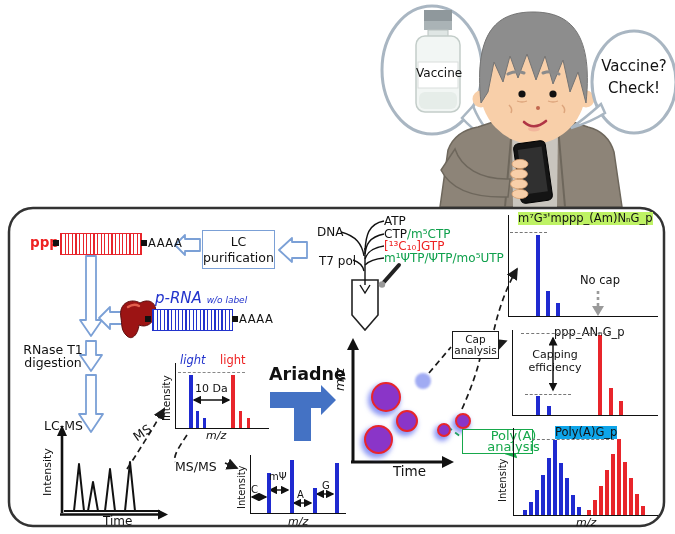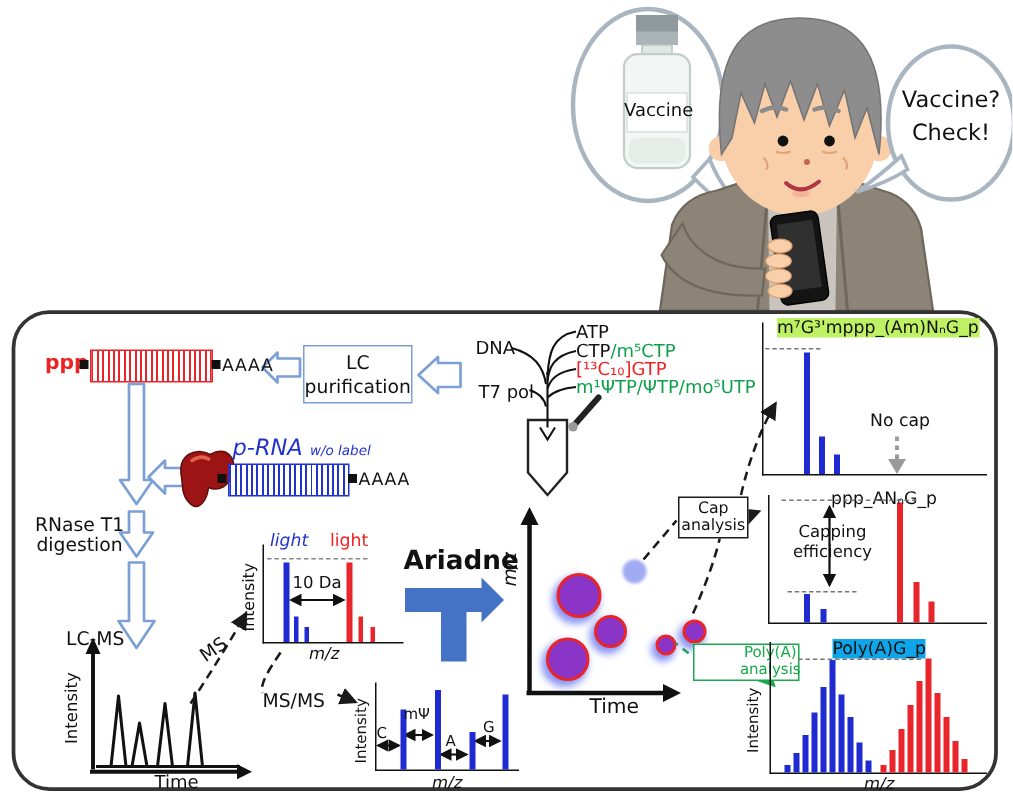--- a/index.html
+++ b/index.html
@@ -8,21 +8,21 @@
   #art{position:absolute;left:0;top:0;pointer-events:none;}
   .t{position:absolute;white-space:nowrap;line-height:1.1;}
   .ctr{text-align:center;}
   .vrt{writing-mode:vertical-rl;transform:rotate(180deg);text-align:center;}
   .it{font-style:italic;}
   .red{color:#ee2222;} .blu{color:#2233cc;font-style:italic;} .grn{color:#0fa04c;}
   .box{position:absolute;background:#fff;display:flex;flex-direction:column;
        align-items:center;justify-content:center;text-align:center;}
   .lcbox{border:1.6px solid #7ba0d6;font-size:12.5px;line-height:16px;}
   .capbox{border:1.4px solid #1a1a1a;font-size:10.5px;line-height:11.5px;}
-  .pabox{border:1.4px solid #17a84b;color:#17a84b;font-size:10px;line-height:10.5px;padding-left:32px;}
+  .pabox{border:1.4px solid #17a84b;color:#17a84b;font-size:13px;line-height:10.5px;padding-left:32px;}
   .stripe{position:absolute;height:20px;}
   .stripe.sred{border:1.6px solid #e8252b;background:repeating-linear-gradient(90deg,#e8252b 0 1.3px,#fff 1.3px 3.6px);}
   .stripe.sblu{border:1.6px solid #2233cc;background:repeating-linear-gradient(90deg,#2233cc 0 1.3px,#fff 1.3px 3.6px);}
   .endsq{position:absolute;width:6px;height:6px;background:#111;}
   .panel{position:absolute;border-left:1.7px solid #111;border-bottom:1.7px solid #111;}
   .bar{position:absolute;bottom:0;}
   .dash{position:absolute;border-top:1.5px dashed #777;height:0;}
   .bubwrap{position:absolute;}
   .bub{position:absolute;border-radius:50%;}
   .bub.ringed{background:#8a35c8;border:2.5px solid #e8252b;

